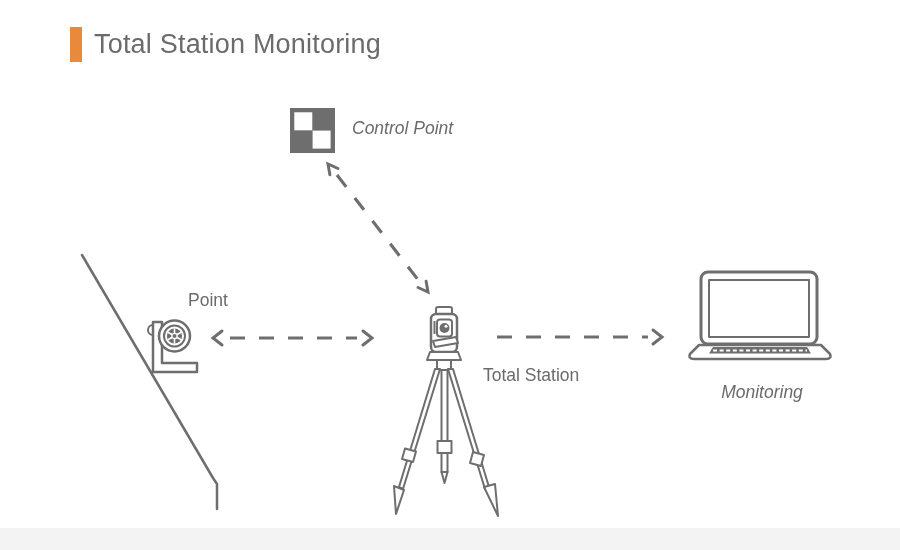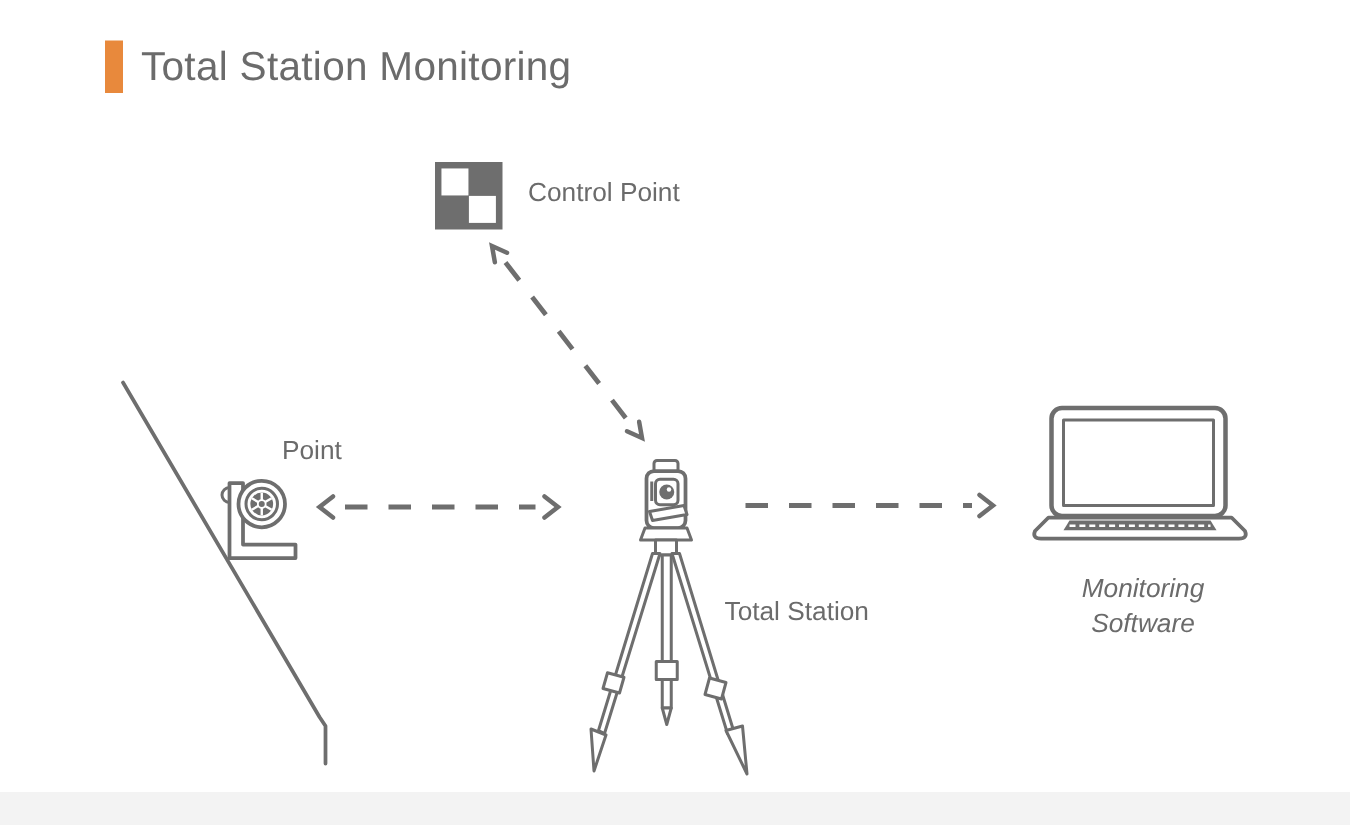--- a/index.html
+++ b/index.html
@@ -114,21 +114,20 @@
 
     <g>
       <rect x="701" y="272" width="116" height="72" rx="7" fill="#fff" stroke="var(--line)" stroke-width="3"></rect>
       <rect class="sw2" x="709" y="280" width="100" height="57"></rect>
       <path class="sw" d="M699,345 L821,345 L830,354 Q832,359 826,359 L694,359 Q688,359 690,354 Z"></path>
       <polygon class="fg" points="713,347 807,347 811,353.5 709,353.5"></polygon>
       <line x1="713" y1="350.5" x2="807" y2="350.5" stroke="#fff" stroke-width="1.8" stroke-dasharray="4 2.6"></line>
     </g>
   </svg>
 
-  <div class="label" style="left:352px;top:118px;">Control Point</div>
+  <div class="label" style="left:352px;top:118px;font-style:italic;">Control Point</div>
   <div class="label" style="left:188px;top:290px;">Point</div>
-  <div class="label" style="left:483px;top:365px;margin-top:32px;">Total Station</div>
+  <div class="label" style="left:483px;top:365px;">Total Station</div>
   <div class="label center" style="left:698px;top:381px;width:128px;">
     <div>Monitoring</div>
-    <div>Software</div>
   </div>
 
 </div>
 
 </body></html>

